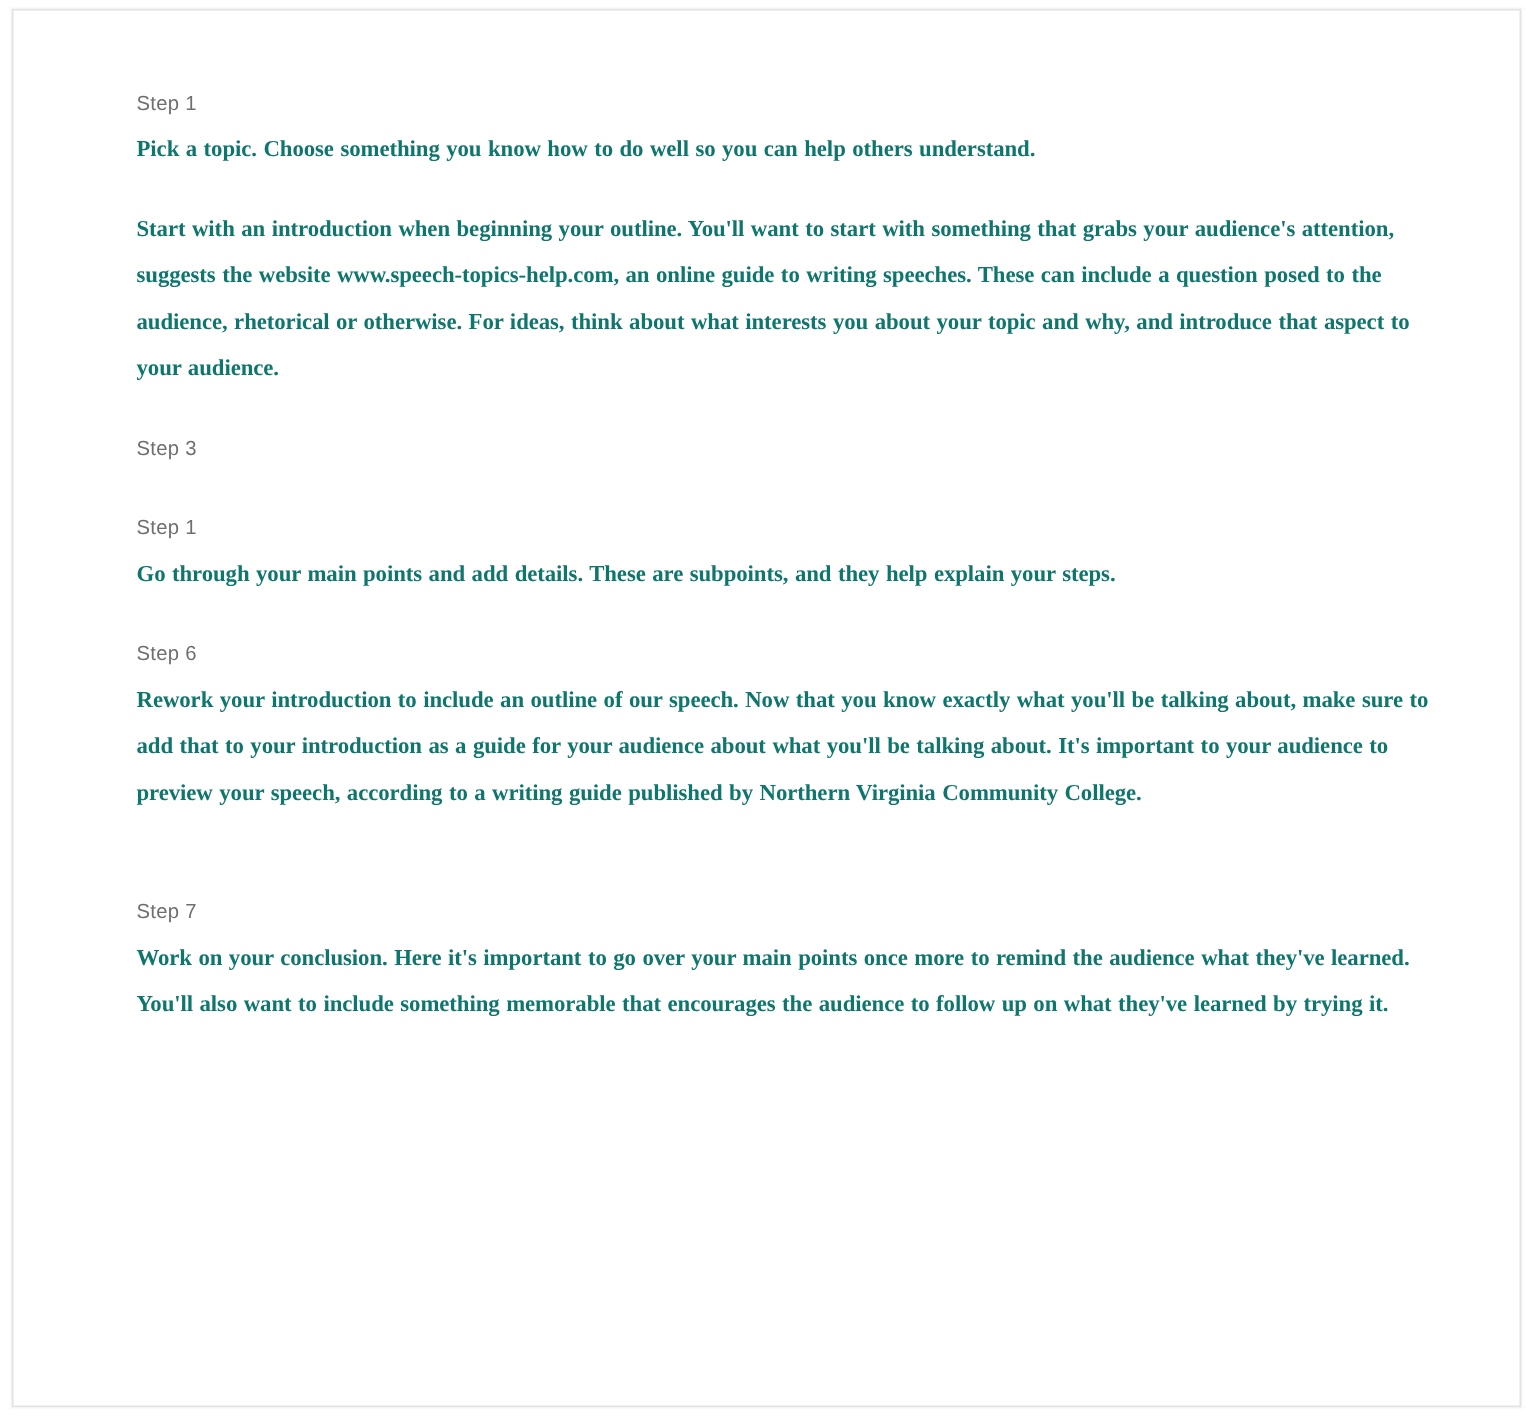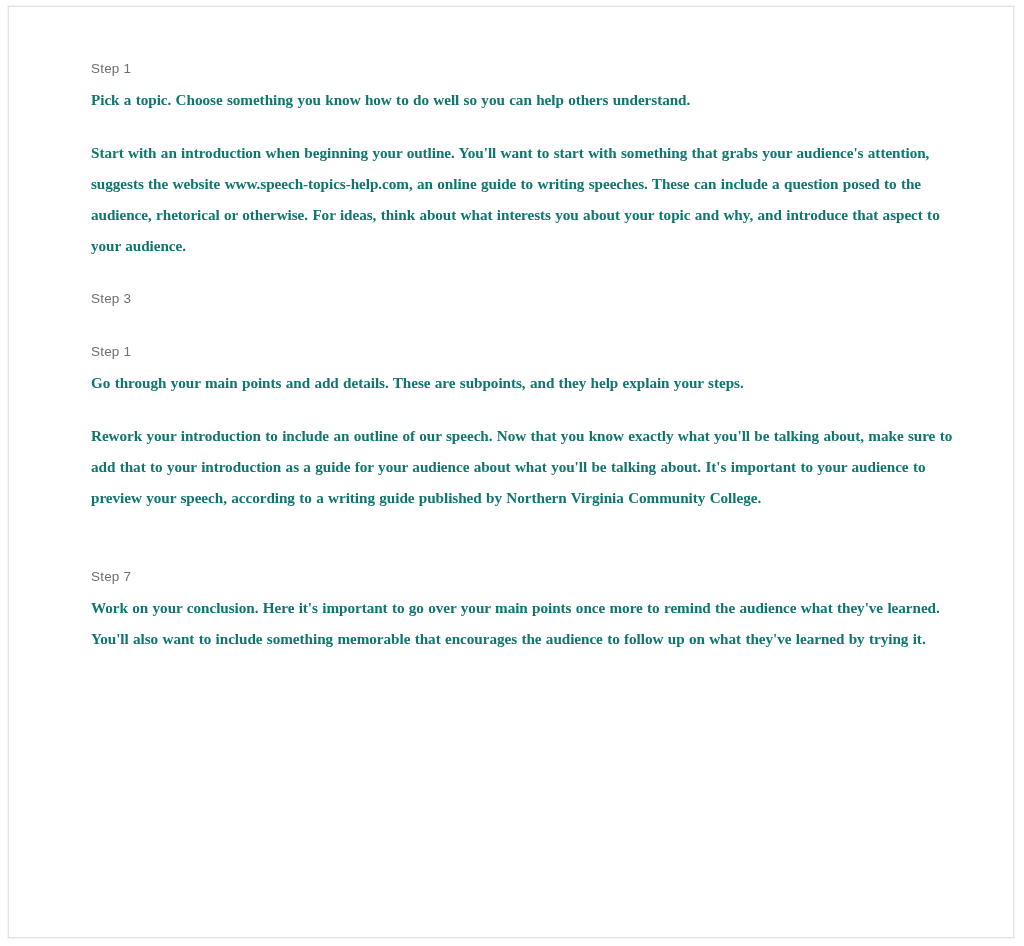--- a/index.html
+++ b/index.html
@@ -85,20 +85,21 @@
       <p class="step-heading">Step 3</p>
     </div>
 
     <div class="step-block">
       <p class="step-heading">Step 1</p>
       <p class="step-text">Go through your main points and add details. These are subpoints, and they help explain your steps.</p>
     </div>
 
 
     <div class="step-block">
+      <p class="step-heading">Step 6</p>
       <p class="step-text">Rework your introduction to include an outline of our speech. Now that you know exactly what you'll be talking about, make sure to add that to your introduction as a guide for your audience about what you'll be talking about. It's important to your audience to preview your speech, according to a writing guide published by Northern Virginia Community College.</p>
     </div>
 
     <div class="step-block">
       <p class="step-heading">Step 7</p>
       <p class="step-text">Work on your conclusion. Here it's important to go over your main points once more to remind the audience what they've learned. You'll also want to include something memorable that encourages the audience to follow up on what they've learned by trying it.</p>
     </div>
 
   </div>
 </div>

